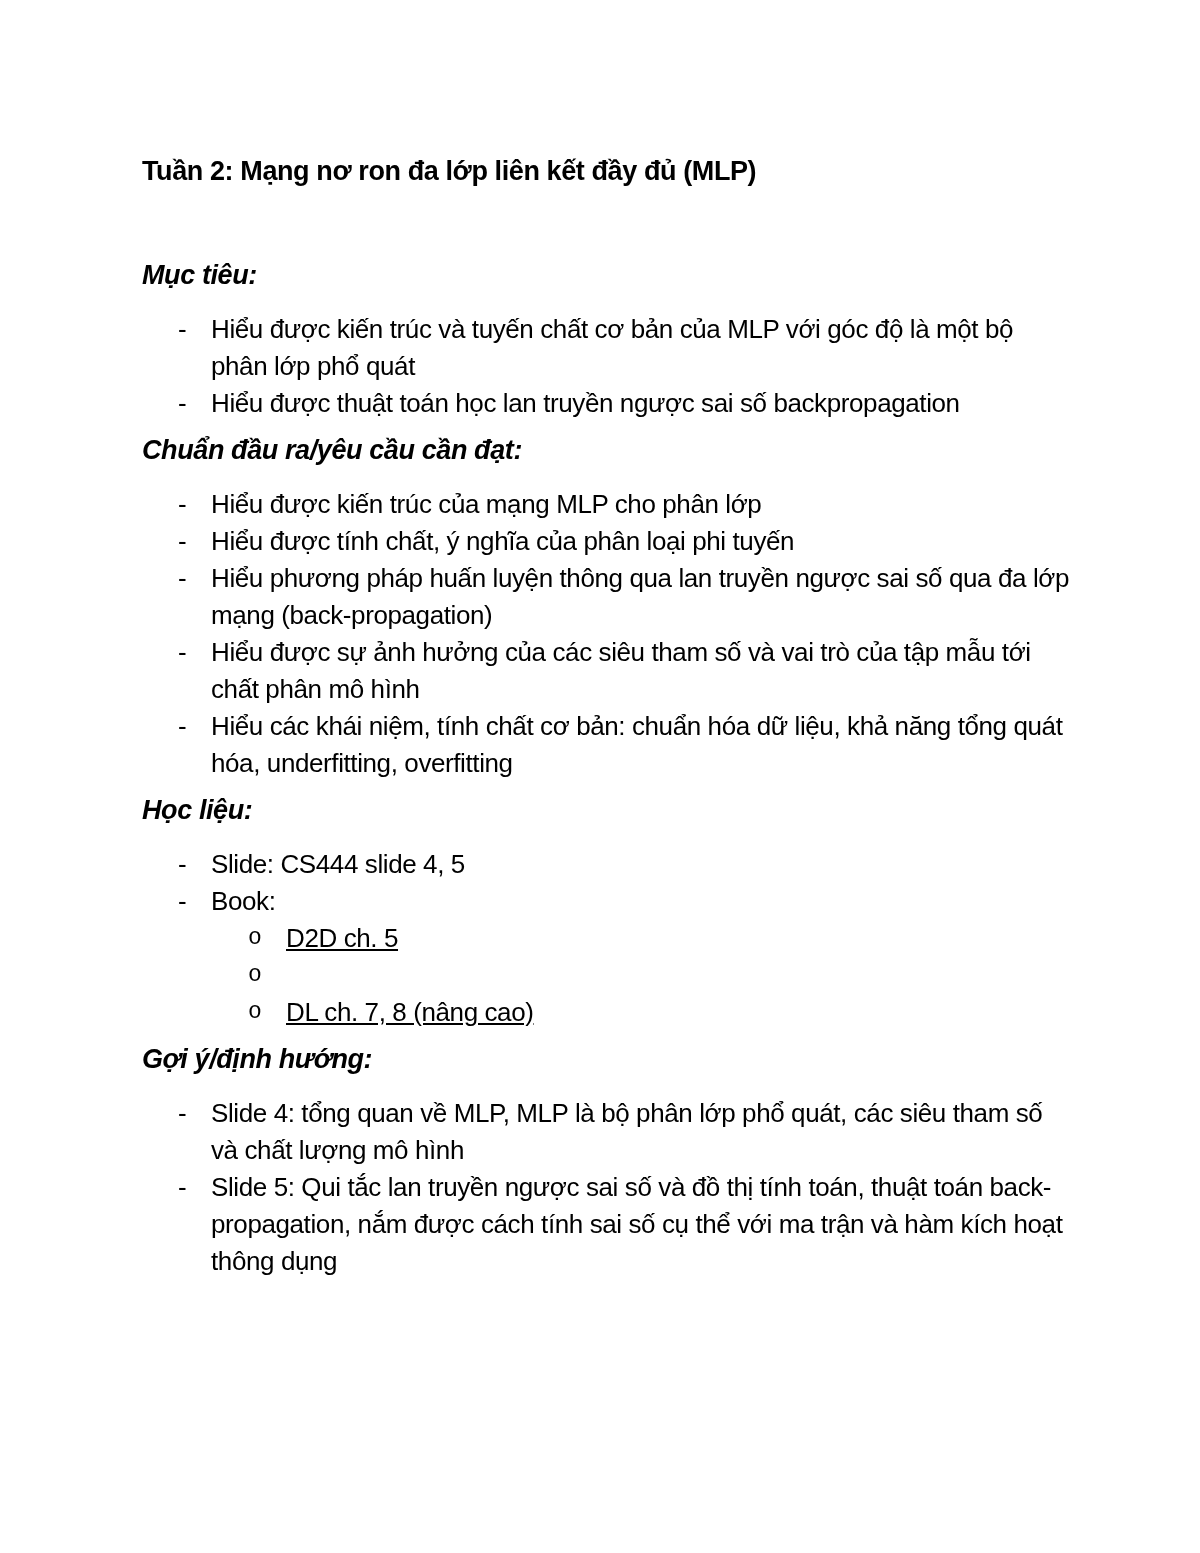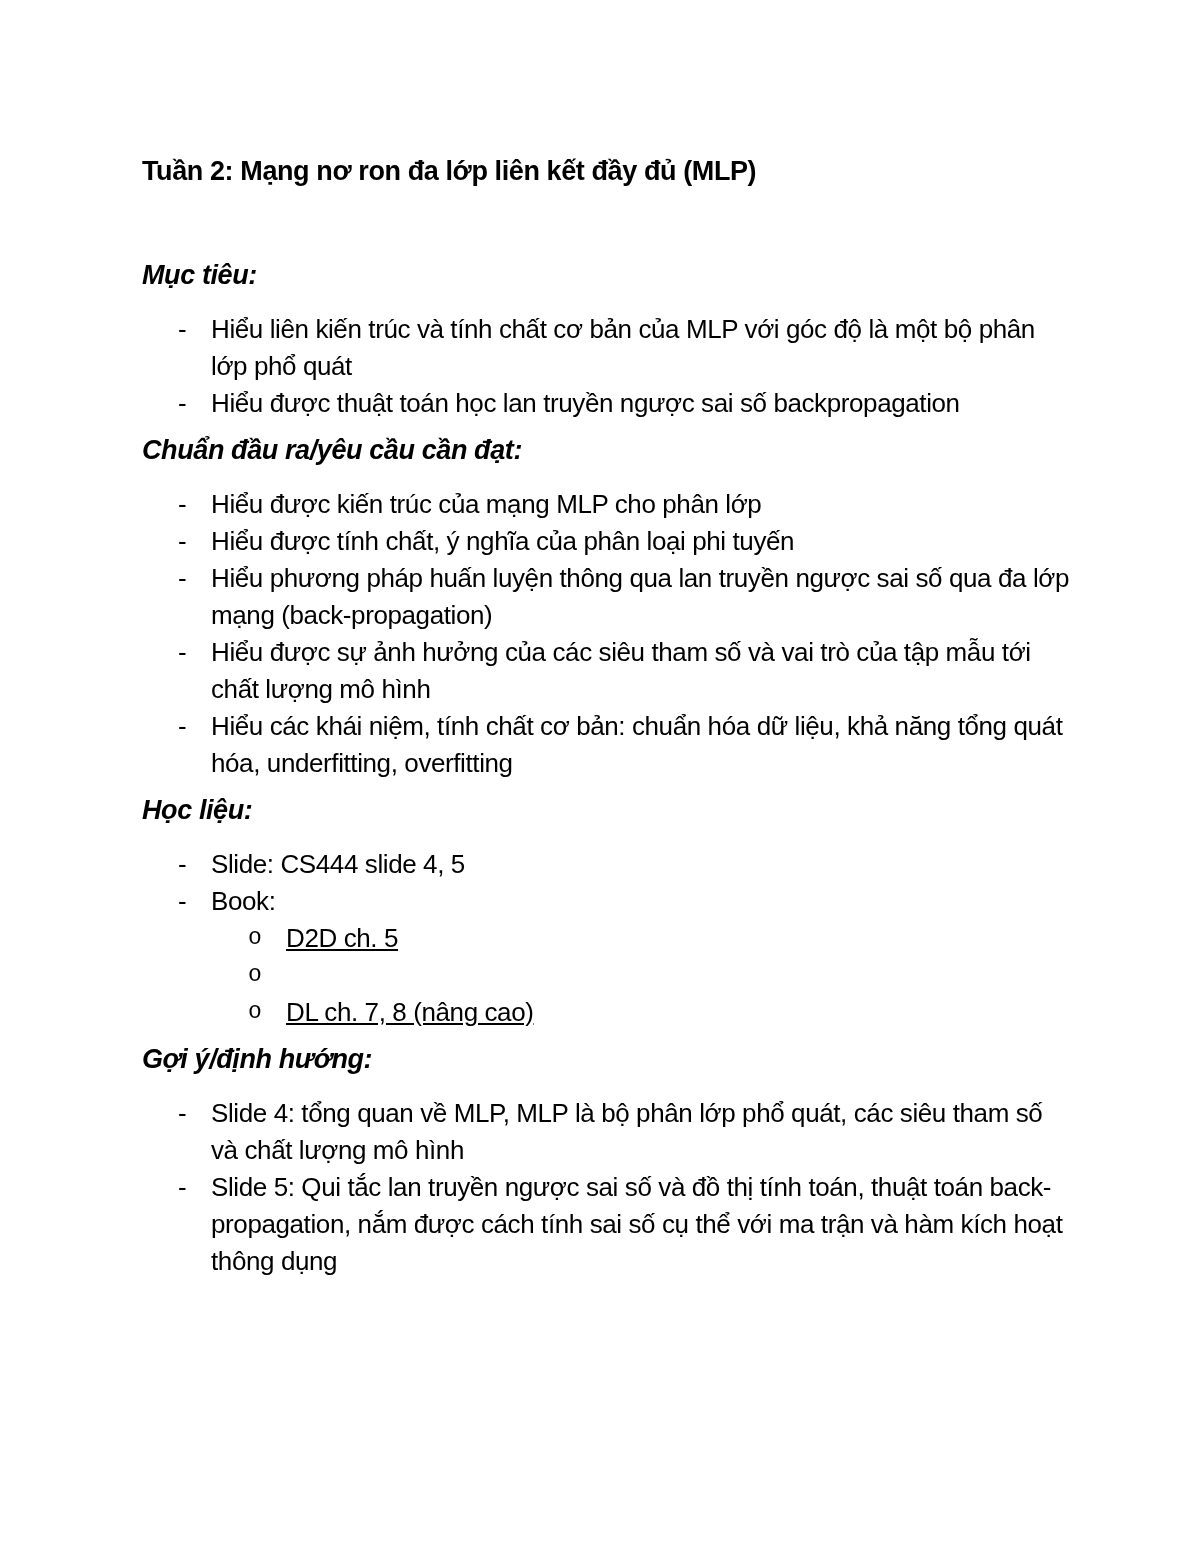--- a/index.html
+++ b/index.html
@@ -73,21 +73,21 @@
 <body>
 
 <div class="page">
 
   <h1 class="doc-title">Tuần 2: Mạng nơ ron đa lớp liên kết đầy đủ (MLP)</h1>
 
   <h2 class="section-heading">Mục tiêu:</h2>
   <ul class="doc-list">
     <li class="doc-li">
       <span class="marker">-</span>
-      <span class="li-text">Hiểu liên kiến trúc và tính chất cơ bản của MLP với góc độ là một bộ phân lớp phổ quát</span>
+      <span class="li-text">Hiểu được kiến trúc và tuyến chất cơ bản của MLP với góc độ là một bộ phân lớp phổ quát</span>
     </li>
     <li class="doc-li">
       <span class="marker">-</span>
       <span class="li-text">Hiểu được thuật toán học lan truyền ngược sai số backpropagation</span>
     </li>
   </ul>
 
   <h2 class="section-heading">Chuẩn đầu ra/yêu cầu cần đạt:</h2>
   <ul class="doc-list">
     <li class="doc-li">
@@ -97,21 +97,21 @@
     <li class="doc-li">
       <span class="marker">-</span>
       <span class="li-text">Hiểu được tính chất, ý nghĩa của phân loại phi tuyến</span>
     </li>
     <li class="doc-li">
       <span class="marker">-</span>
       <span class="li-text">Hiểu phương pháp huấn luyện thông qua lan truyền ngược sai số qua đa lớp mạng (back-propagation)</span>
     </li>
     <li class="doc-li">
       <span class="marker">-</span>
-      <span class="li-text">Hiểu được sự ảnh hưởng của các siêu tham số và vai trò của tập mẫu tới chất lượng mô hình</span>
+      <span class="li-text">Hiểu được sự ảnh hưởng của các siêu tham số và vai trò của tập mẫu tới chất phân mô hình</span>
     </li>
     <li class="doc-li">
       <span class="marker">-</span>
       <span class="li-text">Hiểu các khái niệm, tính chất cơ bản: chuẩn hóa dữ liệu, khả năng tổng quát hóa, underfitting, overfitting</span>
     </li>
   </ul>
 
   <h2 class="section-heading">Học liệu:</h2>
   <ul class="doc-list">
     <li class="doc-li">

